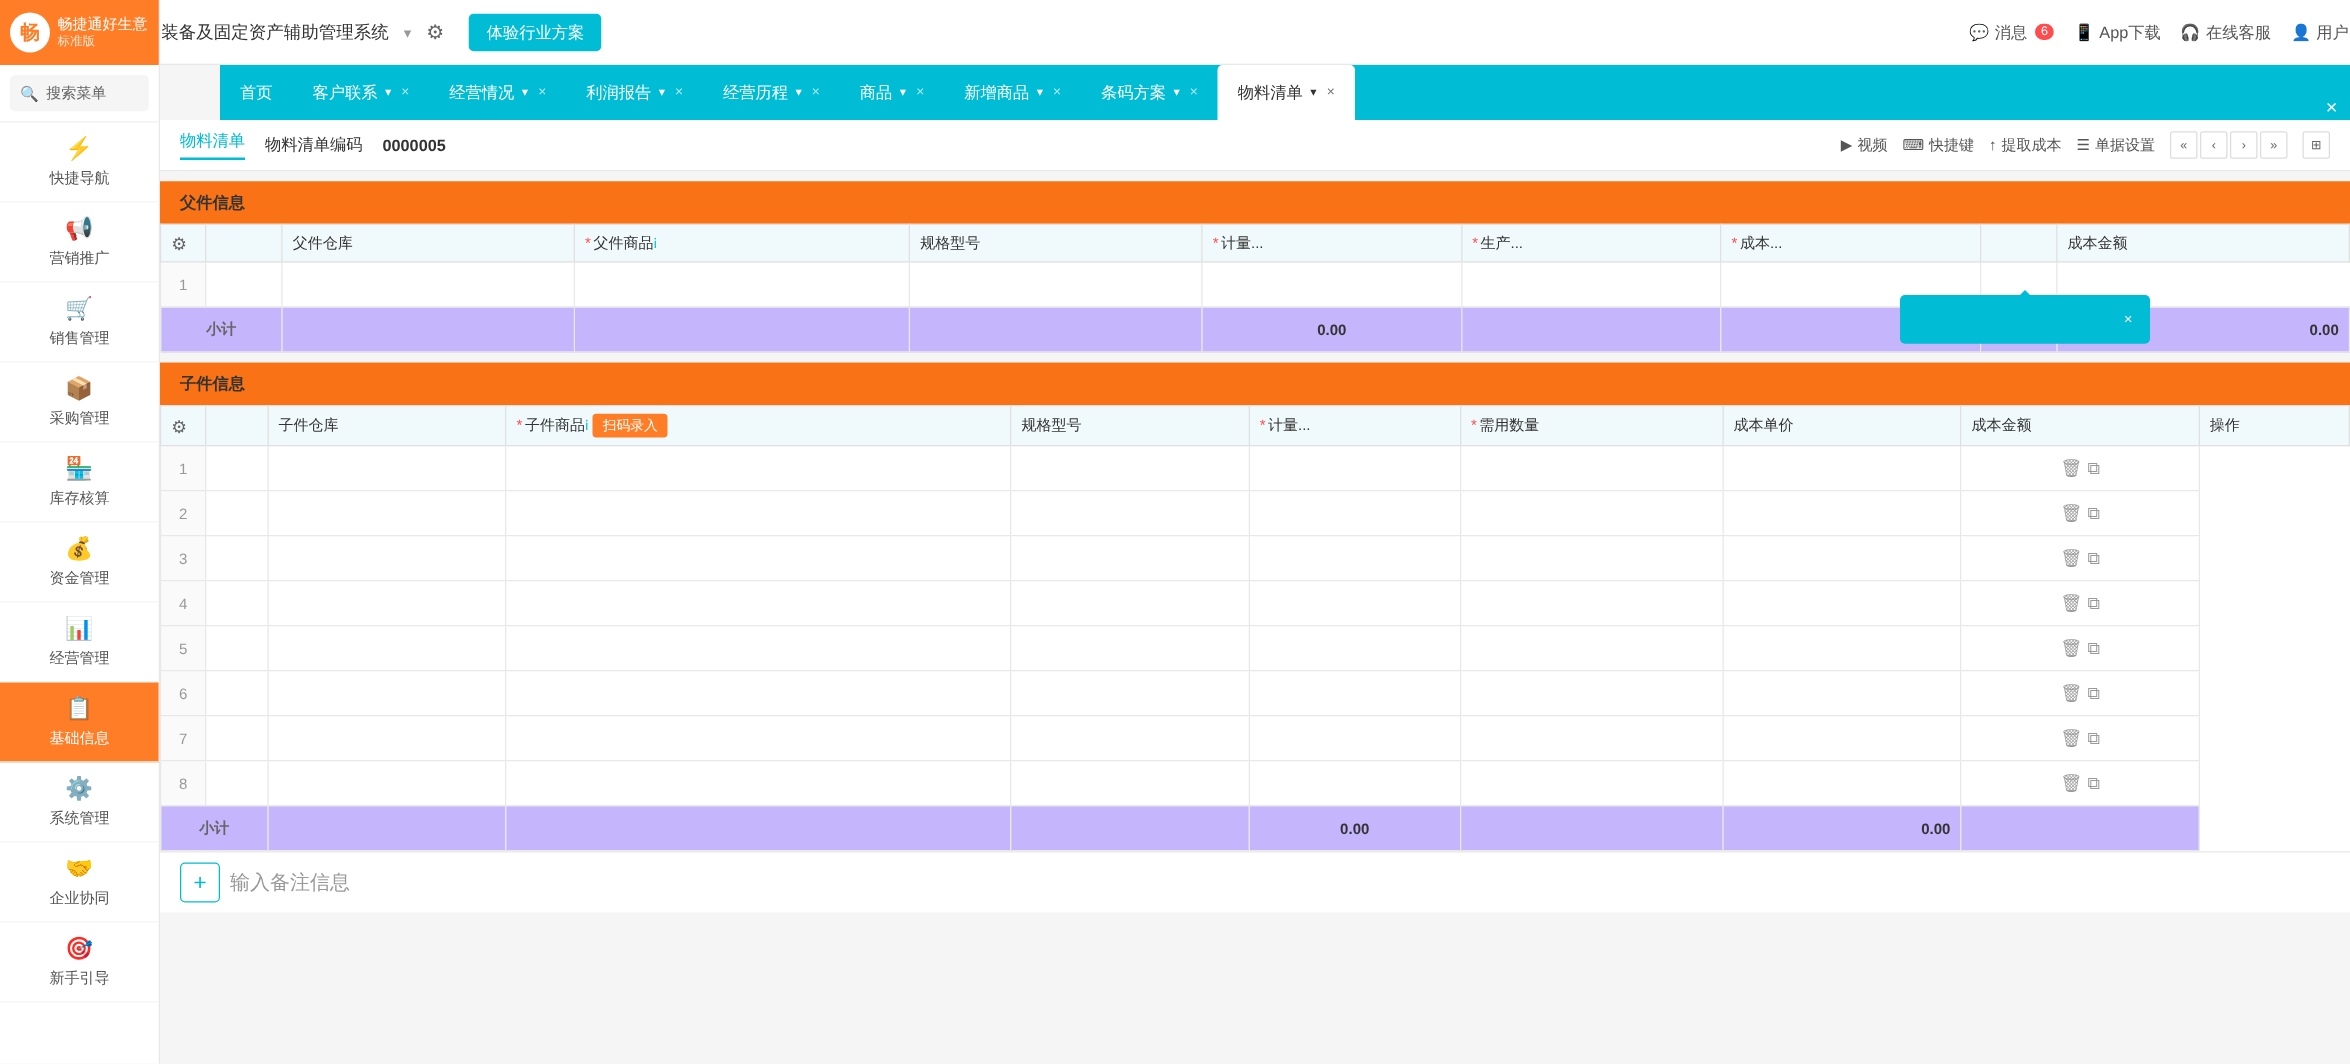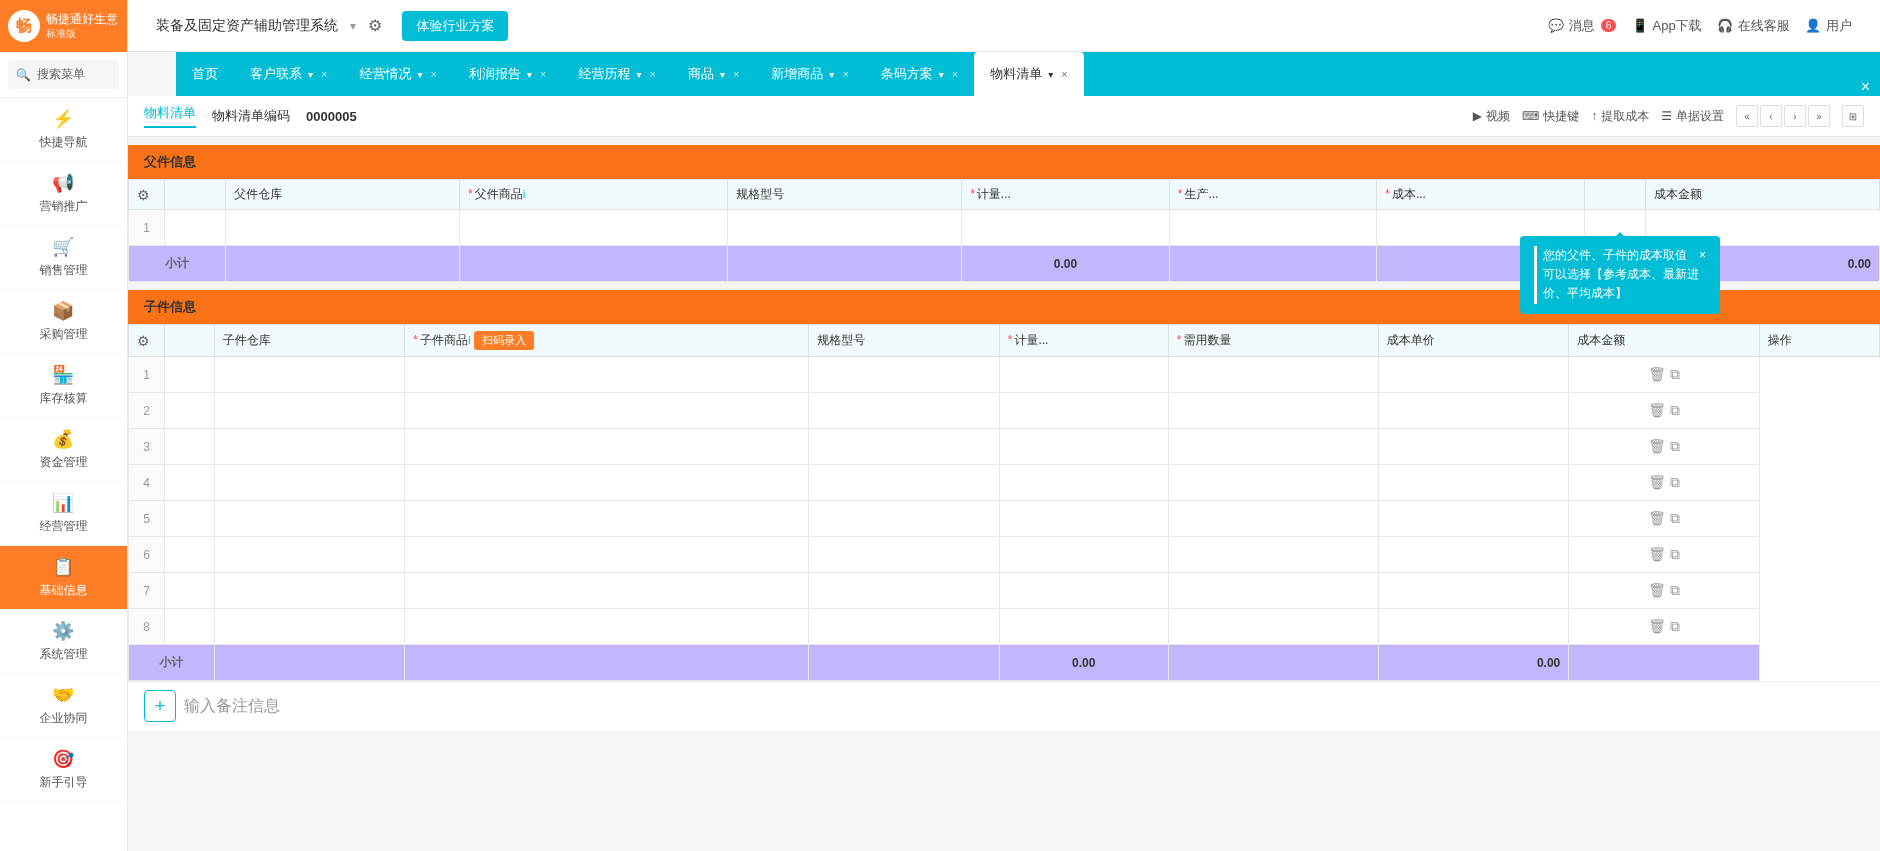--- a/index.html
+++ b/index.html
@@ -77,21 +77,21 @@
       flex-direction: column;
       overflow: hidden;
     }
 
     
     .topbar {
       background: #fff;
       height: 52px;
       display: flex;
       align-items: center;
-      padding: 0 28px;
+      padding: 0 1px;
       gap: 12px;
       border-bottom: 1px solid #e8e8e8;
       flex-shrink: 0;
     }
     .topbar-title {
       font-size: 14px;
       color: #333;
       flex-shrink: 0;
     }
     .topbar-arrow {
@@ -533,21 +533,20 @@
             <div class="pager-icon">‹</div>
             <div class="pager-icon">›</div>
             <div class="pager-icon">»</div>
           </div>
           <div class="pager-icon">⊞</div>
         </div>
       </div>
 
       <div class="tooltip-popup">
         <span class="tooltip-close">×</span>
-        <div class="tooltip-border-left">您的父件、子件的成本取值可以选择【参考成本、最新进价、平均成本】</div>
       </div>
 
       <div class="section">
         <div class="section-title">父件信息</div>
         <table class="data-table">
           <thead>
             <tr>
               <th class="col-settings">
                 <span class="settings-icon">⚙</span>
               </th>

